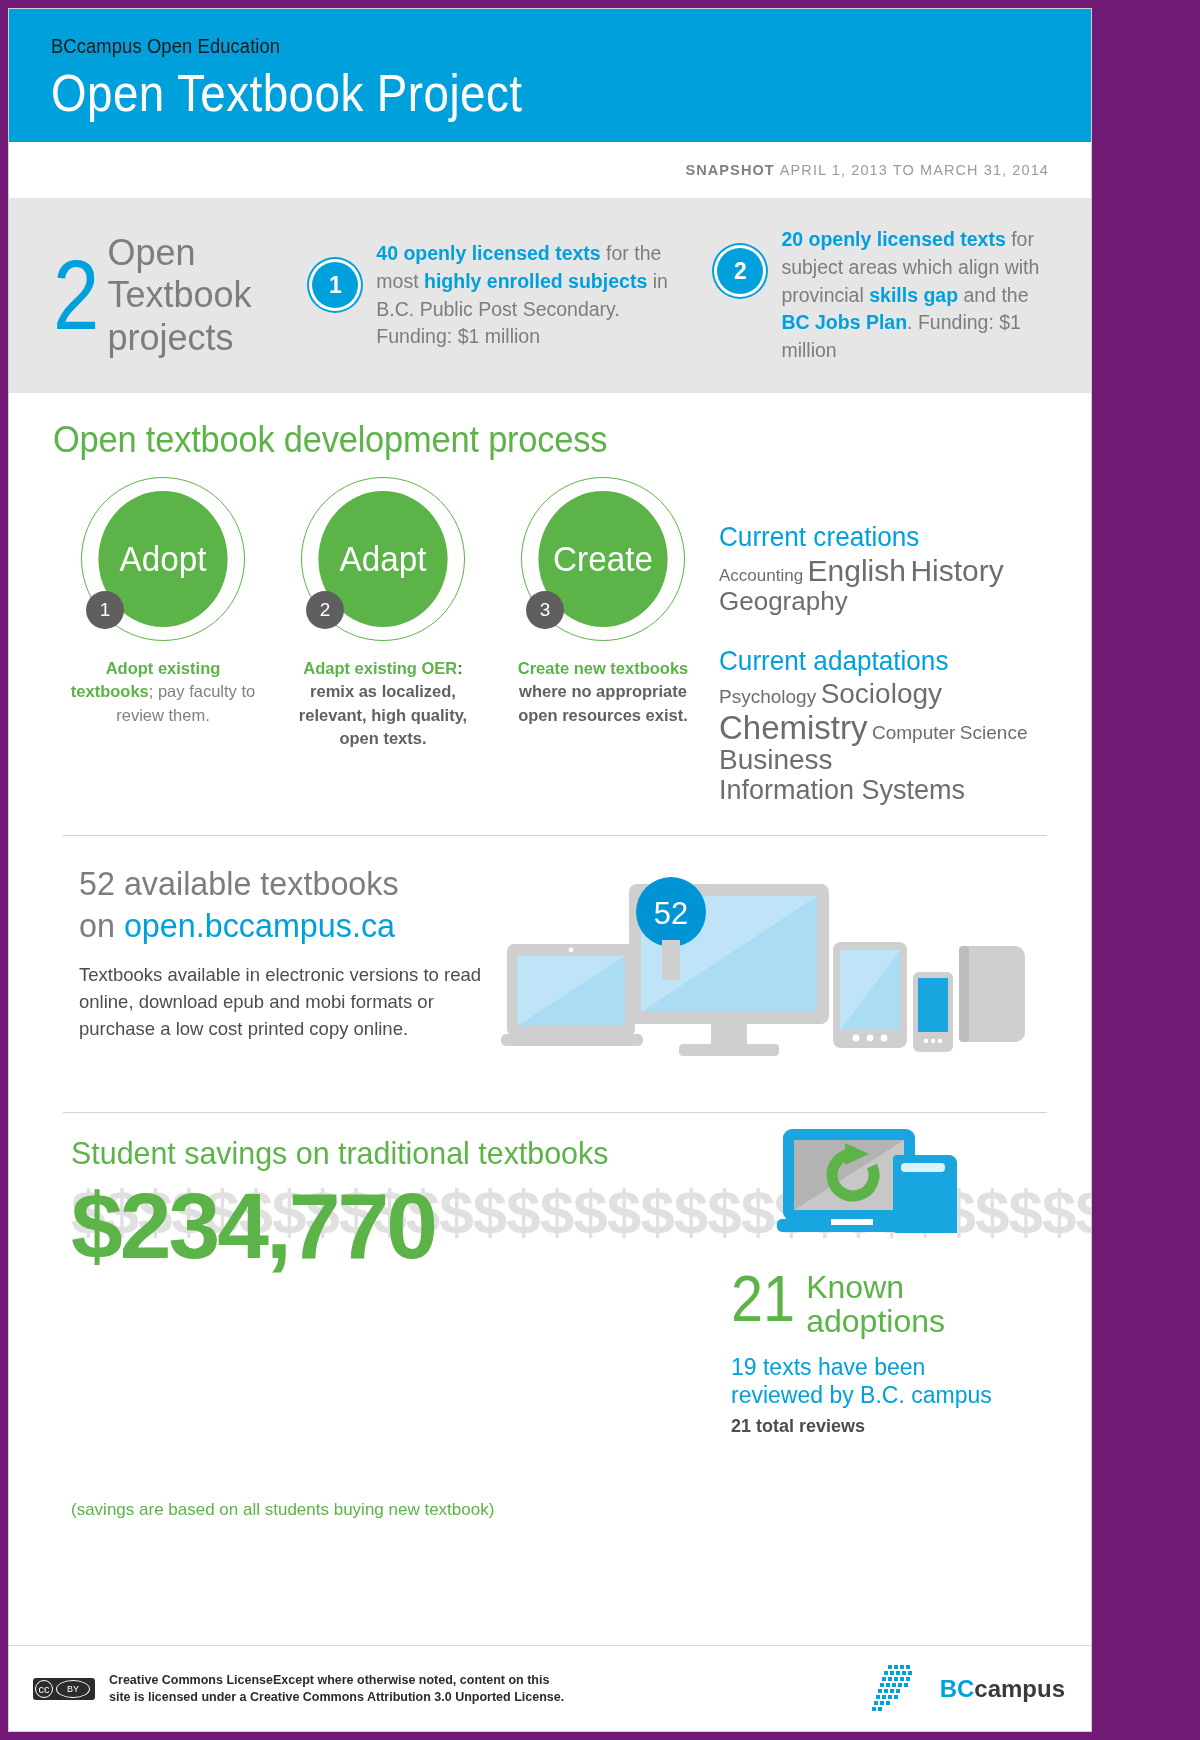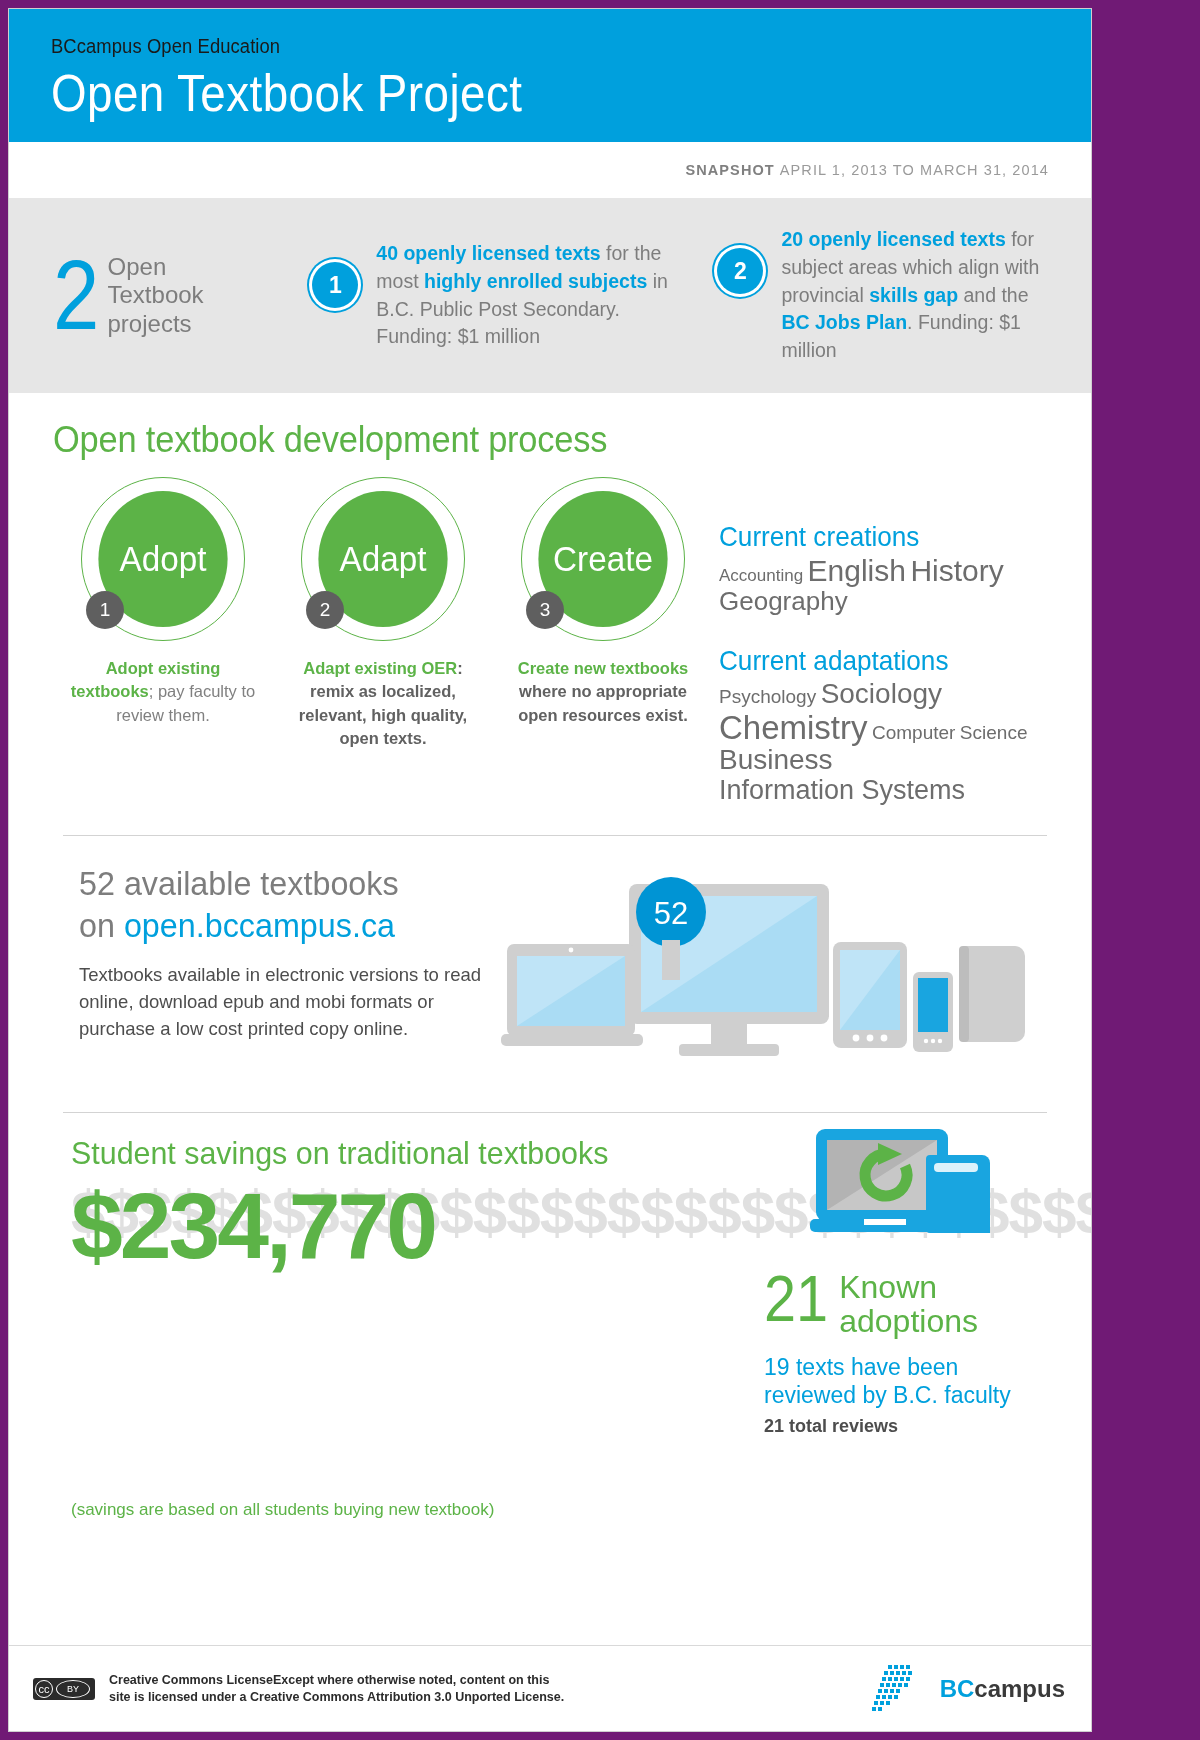--- a/index.html
+++ b/index.html
@@ -86,21 +86,21 @@
     font-size: 98px;
     line-height: .82;
     font-weight: 300;
     font-family: "Liberation Sans Narrow","Liberation Sans",sans-serif;
     transform: scaleX(.85);
     transform-origin: left center;
     margin-right: -6px;
   }
   .band-left .lbl {
     color: #7d7d7d;
-    font-size: 24px;
+    font-size: 36px;
     line-height: 1.18;
     font-weight: 400;
     margin-left: 6px;
   }
   .proj {
     display: flex;
     align-items: flex-start;
     width: 385px;
     margin-left: 8px;
   }
@@ -253,21 +253,21 @@
     line-height: 1;
     z-index: 2;
   }
   .savings-note {
     color: #5cb347;
     font-size: 17px;
     margin-top: 24px;
   }
   .adopt-panel {
     position: absolute;
-    right: 27px; top: 10px;
+    right: 60px; top: 10px;
     width: 300px;
     text-align: left;
   }
   .adopt-fig { height: 130px; position: relative; margin-left: 46px; }
   .known {
     display: flex; align-items: flex-start;
     color: #5cb347;
     margin-top: 18px;
   }
   .known .num {
@@ -487,21 +487,21 @@
         </div>
         <div class="known">
           <div class="num">21</div>
           <div class="lbl" id="adoptlbl">
               <div>Known</div>
               <div>adoptions</div>
             </div>
         </div>
         <div class="reviewed" id="reviewed">
             <div>19 texts have been</div>
-            <div>reviewed by B.C. faculty</div>
+            <div>reviewed by B.C. campus</div>
           </div>
         <div class="totalrev">21 total reviews</div>
       </div>
     </div>
 
     <div class="footer">
       <div class="cc-badge">
         <span class="cc-c">cc</span>
         <span class="cc-by">BY</span>
       </div>

